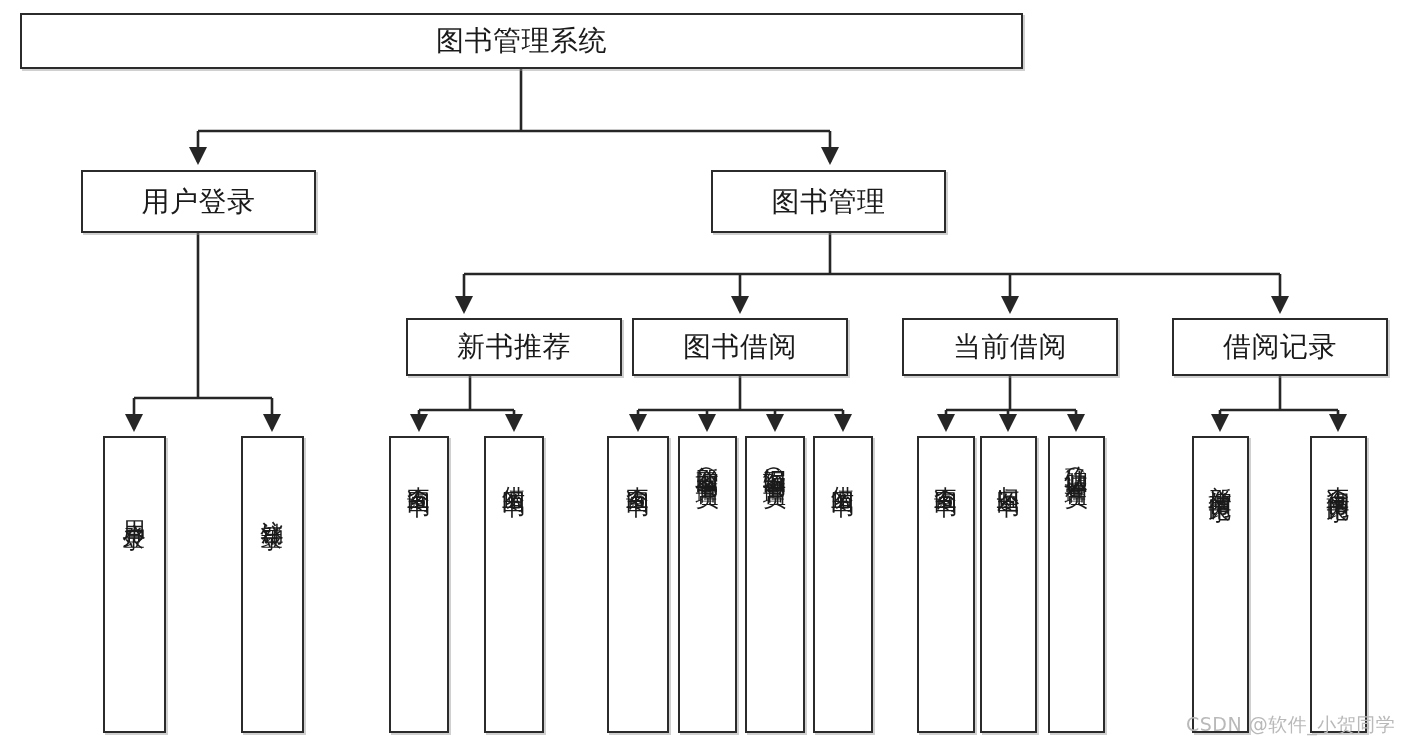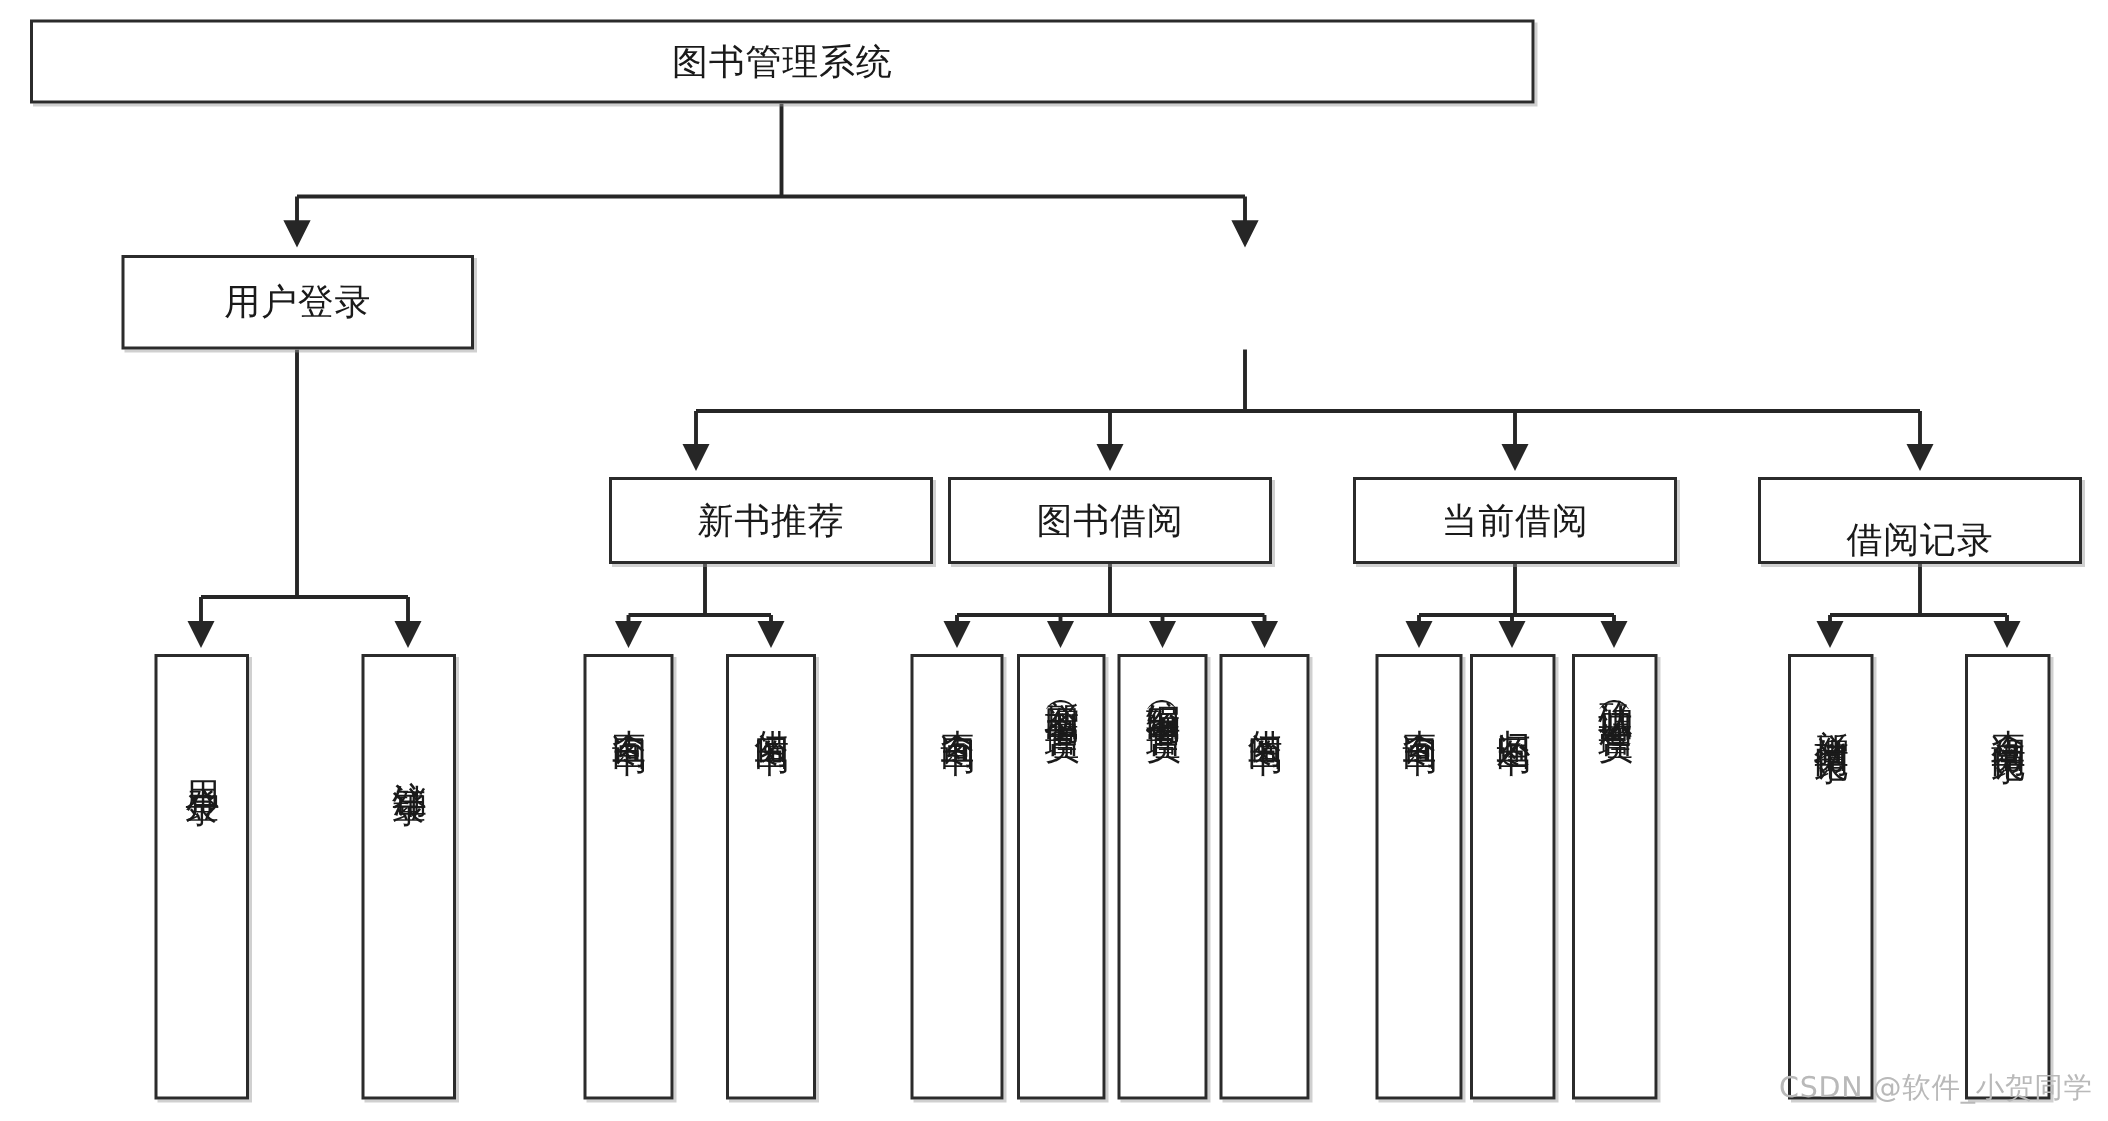--- a/index.html
+++ b/index.html
@@ -37,21 +37,21 @@
     justify-content: center;
     color: #1a1a1a;
   }
   .node .label {
     display: block;
     text-align: center;
     line-height: 1.18;
     letter-spacing: 0.5px;
   }
   .node.horizontal .label {
-    font-size: 24px;
+    font-size: 28px;
     writing-mode: horizontal-tb;
   }
   .node.vertical {
     align-items: flex-start;
     justify-content: center;
     padding-top: 8px;
   }
   .node.vertical .label {
     writing-mode: vertical-rl;
     text-orientation: upright;
@@ -135,31 +135,34 @@
     </g>
   </svg>
 
   <div class="node horizontal" style="left:20px; top:13px; width:1003px; height:56px;">
     <span class="label">图书管理系统</span>
   </div>
 
   <div class="node horizontal" style="left:81px; top:170px; width:235px; height:63px;">
     <span class="label">用户登录</span>
   </div>
+  <div class="node horizontal" style="left:711px; top:170px; width:235px; height:63px;">
+    <span class="label">图书管理</span>
+  </div>
 
   <div class="node horizontal" style="left:362px; top:318px; width:216px; height:58px;margin-left:44px;">
     <span class="label">新书推荐</span>
   </div>
   <div class="node horizontal" style="left:902px; top:318px; width:216px; height:58px;">
     <span class="label">当前借阅</span>
   </div>
   <div class="node horizontal" style="left:632px; top:318px; width:216px; height:58px;">
     <span class="label">图书借阅</span>
   </div>
-  <div class="node horizontal" style="left:1172px; top:318px; width:216px; height:58px;align-items:flex-end;">
+  <div class="node horizontal" style="left:1172px; top:318px; width:216px; height:58px;">
     <span class="label">借阅记录</span>
   </div>
 
   <div class="node vertical mid" style="left:103px; top:436px; width:63px; height:297px;">
     <span class="label">用户登录</span>
   </div>
   <div class="node vertical mid" style="left:241px; top:436px; width:63px; height:297px;">
     <span class="label">注销登录</span>
   </div>
   <div class="node vertical upper" style="left:389px; top:436px; width:60px; height:297px;">

